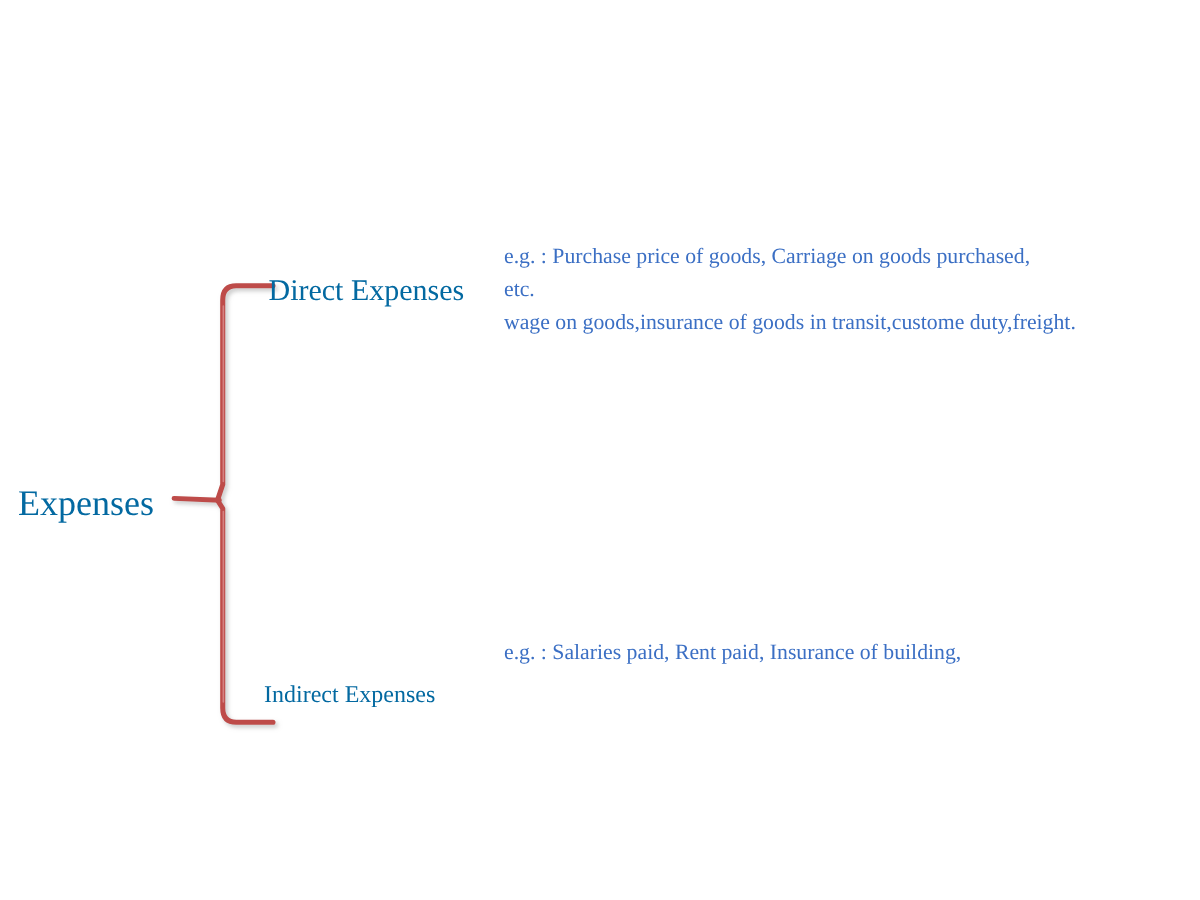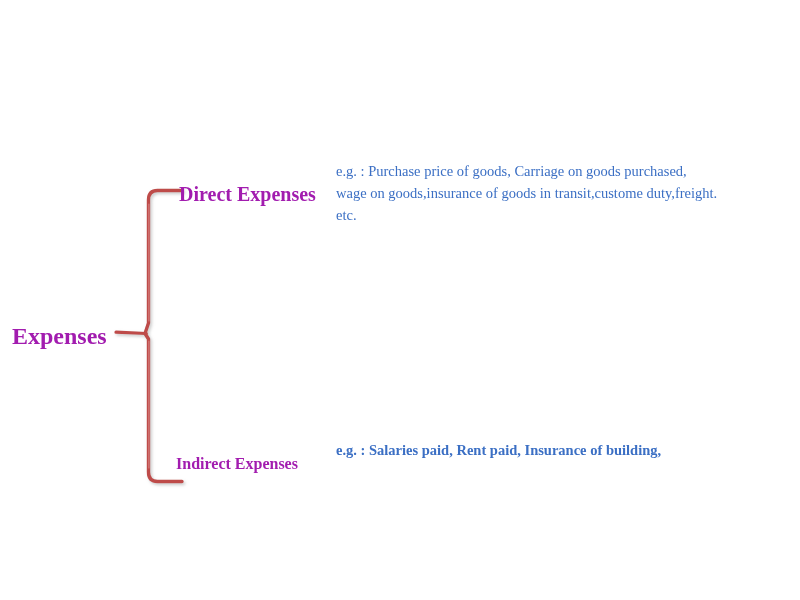--- a/index.html
+++ b/index.html
@@ -27,22 +27,22 @@
     left: 100px;
     top: 170px;
     width: 130px;
     height: 330px;
     overflow: visible;
   }
 
   .node-label {
     position: absolute;
     font-family: "Liberation Serif", "DejaVu Serif", serif;
-    font-weight: bold;
-    color: #a21caf;
+    font-weight: normal;
+    color: #0369a1;
     white-space: nowrap;
     line-height: 1.1;
   }
 
   #root-label {
     left: 12px;
     top: 323px;
     font-size: 24px;
   }
 
@@ -68,22 +68,21 @@
     font-weight: normal;
   }
 
   #example-text-0 {
     left: 336px;
     top: 160px;
   }
 
   #example-text-1 {
     left: 336px;
-    top: 439px;
-    font-weight: bold;
+    top: 424px;
   }
 
   .example-line {
     display: block;
   }
 </style>
 </head>
 <body>
 
 <div id="diagram">
@@ -111,22 +110,22 @@
       <path d="M 46.3 163.5 L 16 162.2" fill="none" stroke="#be4b48" stroke-width="3.2" stroke-linecap="round"></path>
     </g>
 
     <path d="M 48.9 34 L 48.9 151 M 48.9 171 L 48.9 298" fill="none" stroke="#d98b89" stroke-width="1.1" stroke-linecap="round" opacity="0.85"></path>
   </svg>
 
   <div class="node-label" id="branch-label-0">Direct Expenses</div>
 
   <div class="example-text" id="example-text-0">
     <span class="example-line">e.g. : Purchase price of goods, Carriage on goods purchased,</span>
+    <span class="example-line">etc.</span>
     <span class="example-line">wage on goods,insurance of goods in transit,custome duty,freight.</span>
-    <span class="example-line">etc.</span>
   </div>
 
   <div class="node-label" id="branch-label-1">Indirect Expenses</div>
 
   <div class="example-text" id="example-text-1">
     <span class="example-line">e.g. : Salaries paid, Rent paid, Insurance of building,</span>
   </div>
 
 </div>
 

